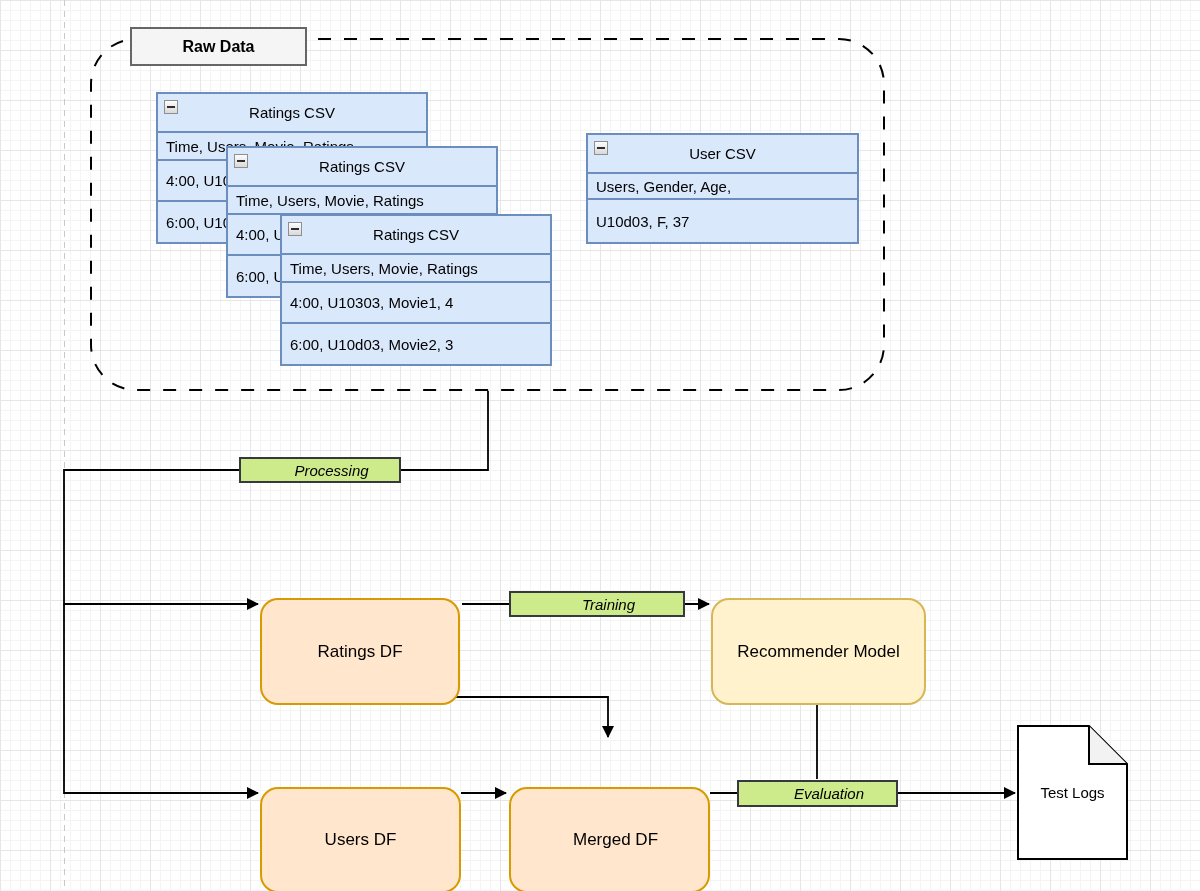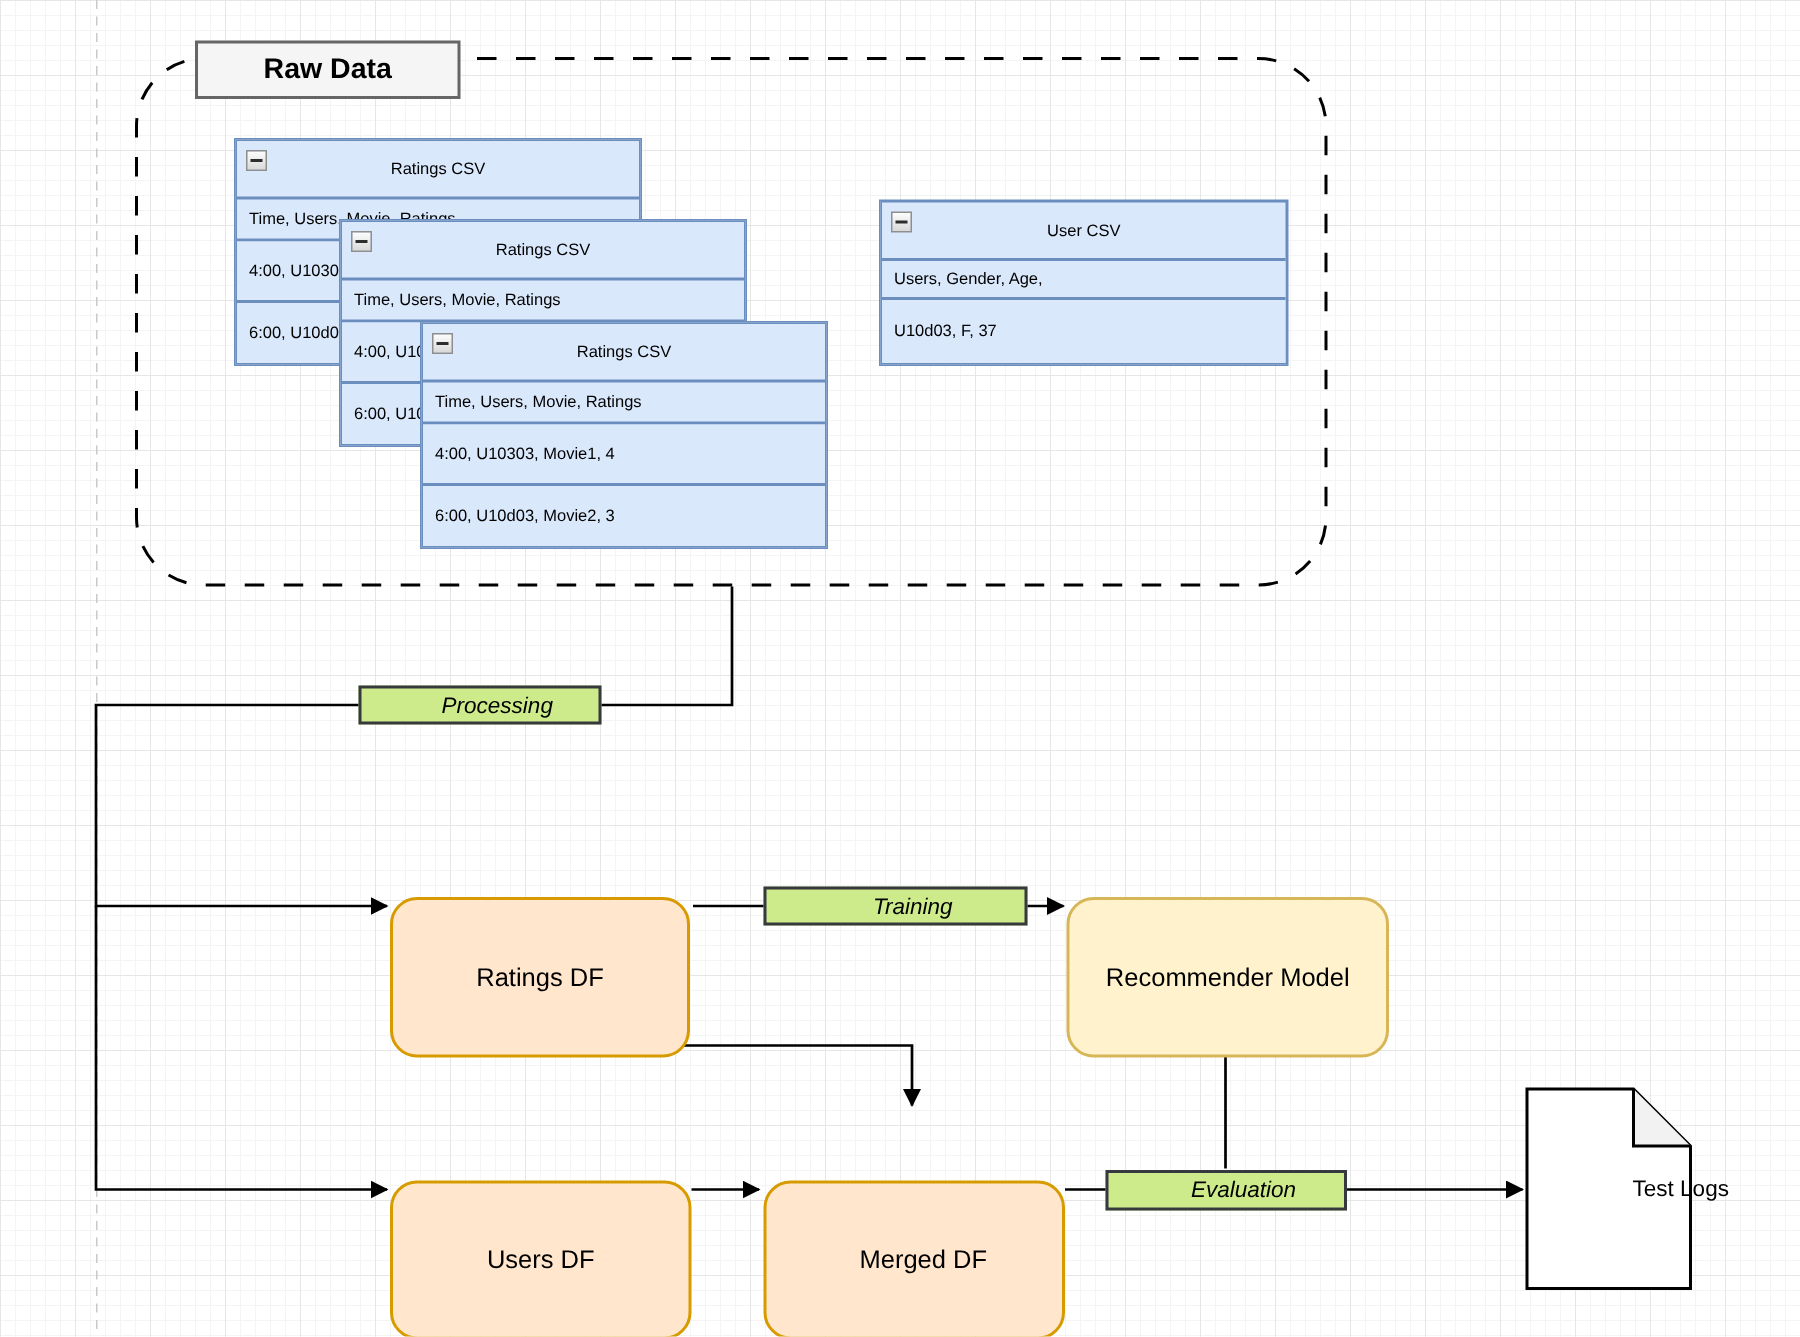--- a/index.html
+++ b/index.html
@@ -18,29 +18,29 @@
     background-size:50px 50px,50px 50px,10px 10px,10px 10px;
   }
   .edges{position:absolute;left:0;top:0;z-index:1;}
   .abs{position:absolute;box-sizing:border-box;}
 
   
   .group-label{
     z-index:3;
     background:#f5f5f5;border:2px solid #666666;
     display:flex;align-items:center;justify-content:center;
-    font-weight:bold;font-size:19px;
+    font-weight:bold;font-size:16px;
   }
 
   
   .csv-table{
     z-index:2;
     background:#dae8fc;border:1px solid #6c8ebf;
     box-shadow:0 0 0 1px #6c8ebf;
-    font-size:11px;
+    font-size:15px;
   }
   .csv-header{
     position:relative;box-sizing:border-box;
     border-bottom:2px solid #6c8ebf;
     display:flex;align-items:center;justify-content:center;
   }
   .csv-row{
     box-sizing:border-box;
     border-bottom:2px solid #6c8ebf;
     display:flex;align-items:center;
@@ -196,17 +196,17 @@
   <div class="abs node node-yellow" style="left:711px;top:551px;width:215px;height:107px;">
     <span>Recommender Model</span>
   </div>
   <div class="abs node node-orange" style="left:260px;top:740px;width:201px;height:106px;">
     <span>Users DF</span>
   </div>
   <div class="abs node node-orange" style="left:509px;top:740px;width:201px;height:106px;padding-left:12px;">
     <span>Merged DF</span>
   </div>
 
-  <div class="abs doc-label" style="left:1066px;top:726px;width:109px;height:133px;">
+  <div class="abs doc-label" style="left:1018px;top:726px;width:109px;height:133px;">
     <span>Test Logs</span>
   </div>
 
 </div>
 
 </body></html>

